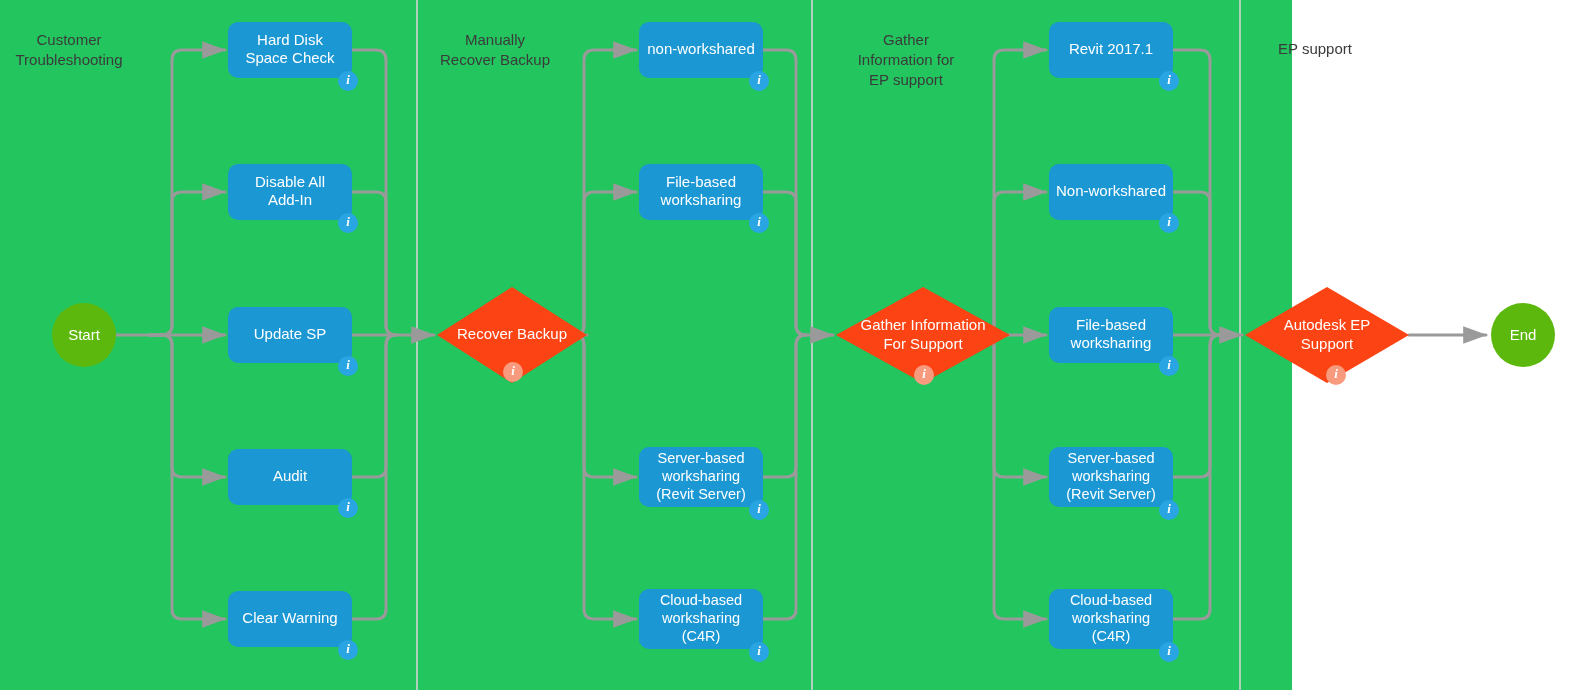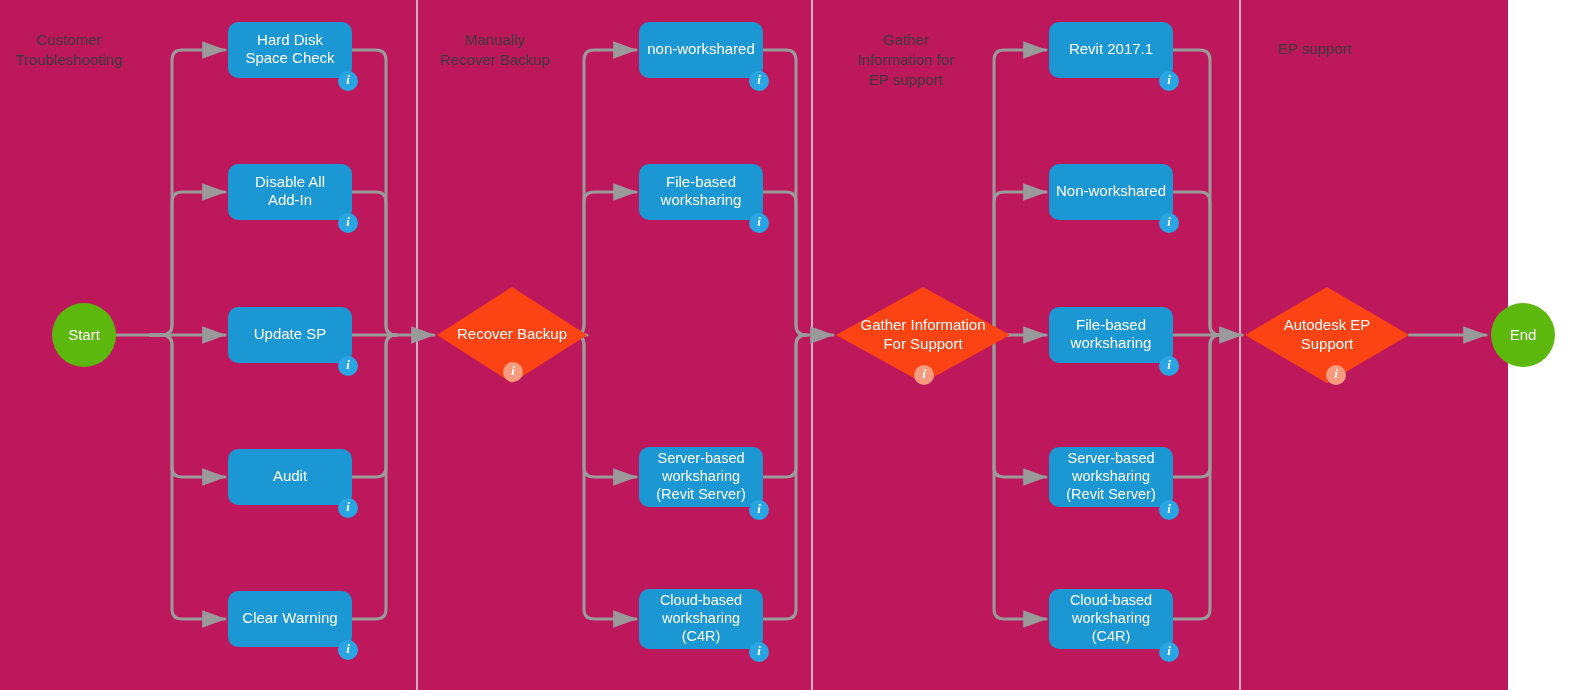--- a/index.html
+++ b/index.html
@@ -8,23 +8,23 @@
     background: #ffffff;
   }
   body {
     width: 1584px;
     height: 690px;
     font-family: "Liberation Sans", sans-serif;
     overflow: hidden;
   }
   #stage {
     position: relative;
-    width: 1508px;
+    width: 1292px;
     height: 690px;
-    background: #be185d;
+    background: #22c55e;
     text-decoration: underline;
   }
   svg#flow {
     position: absolute;
     left: 0;
     top: 0;
     width: 1584px;
     height: 690px;
   }
   .lane-divider {

